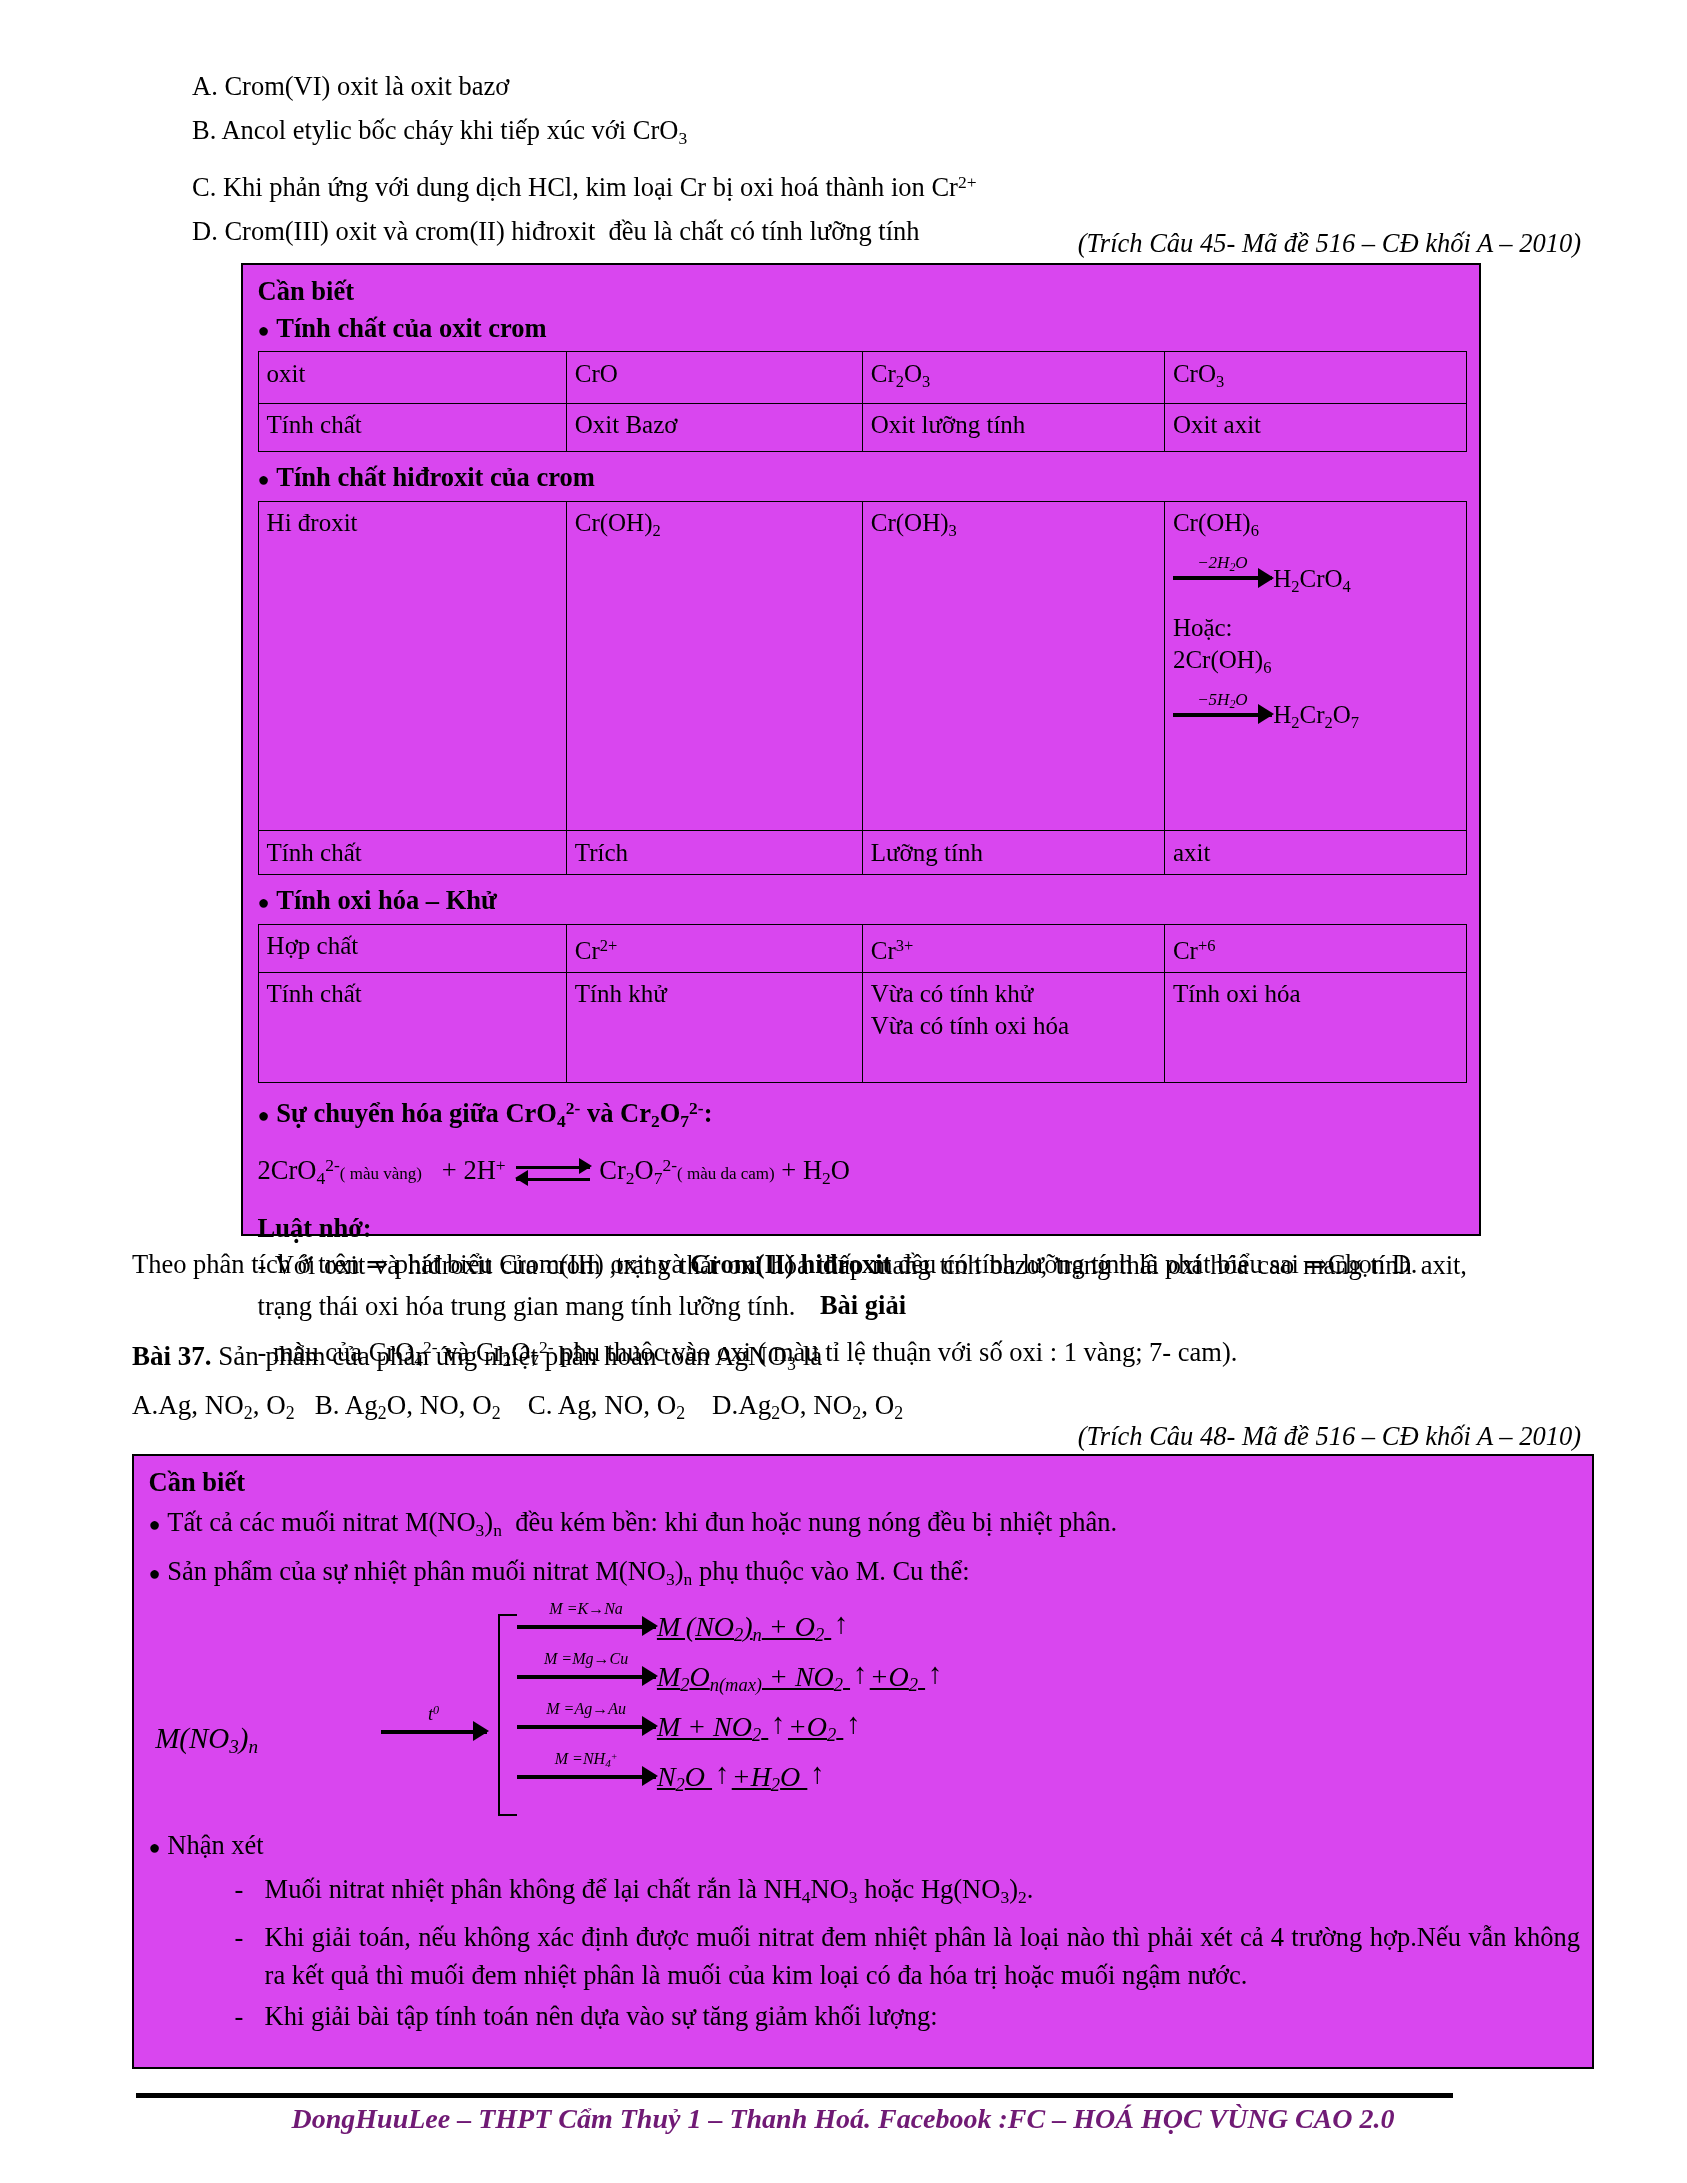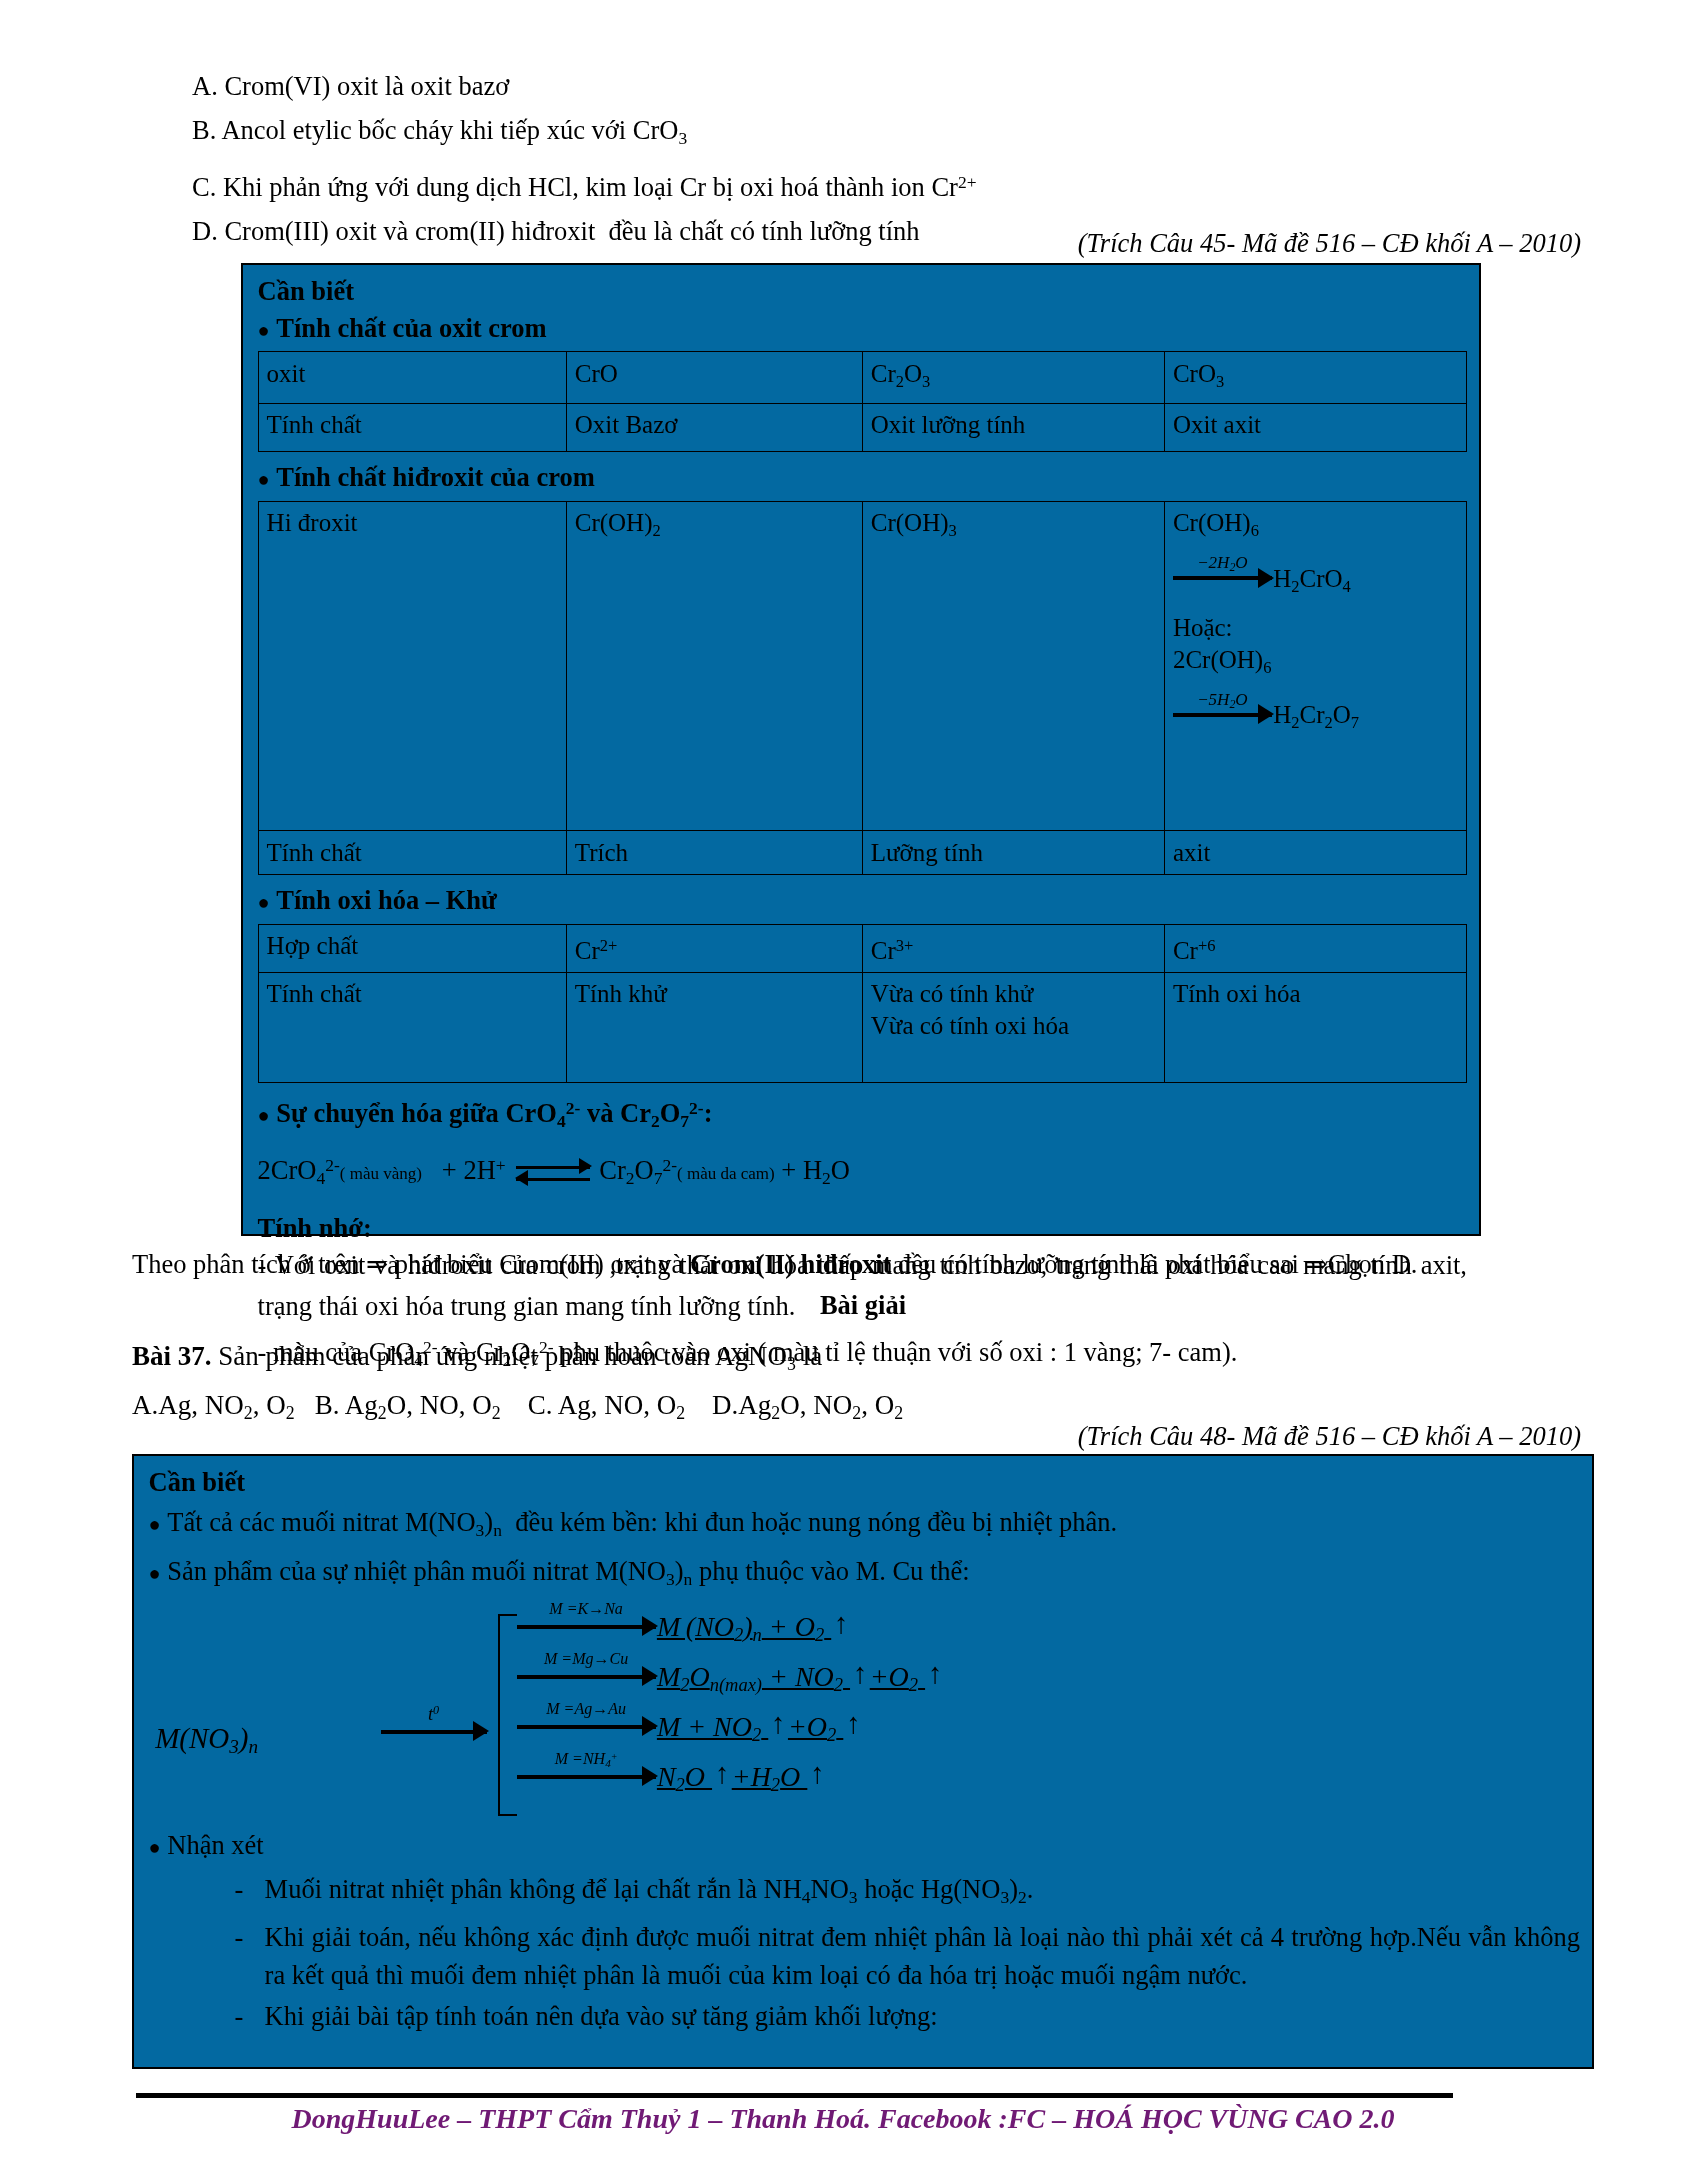--- a/index.html
+++ b/index.html
@@ -16,21 +16,21 @@
   .q-opts .opt{white-space:nowrap;}
   sub{font-size:0.66em;vertical-align:-0.28em;}
   sup{font-size:0.66em;vertical-align:0.46em;}
   .sup-sm{font-size:0.62em;vertical-align:0.44em;}
 
   .cite{font-style:italic;font-size:26.5px;text-align:right;}
   .cite1{position:absolute;left:595px;top:228px;width:986px;}
   .cite2{position:absolute;left:595px;top:1421px;width:986px;}
 
   
-  .box{position:absolute;border:2px solid #000;box-sizing:border-box;background:#0369a1;}
+  .box{position:absolute;border:2px solid #000;box-sizing:border-box;background:#d946ef;}
   .box1{left:241px;top:263px;width:1240px;height:973px;}
   .box2{left:132px;top:1454px;width:1462px;height:615px;}
 
   .box-title{font-weight:bold;font-size:26.5px;line-height:34px;}
   .bullet-head{font-weight:bold;font-size:26.5px;line-height:34px;display:flex;align-items:baseline;}
   .bullet-head .dot{font-size:20px;margin-right:6.6px;line-height:1;}
   .inner{padding:9.3px 12px 0 14.6px;}
 
   
   table.tbl{border-collapse:collapse;width:100%;font-size:25px;}
@@ -196,21 +196,21 @@
         <span>Sự chuyển hóa giữa CrO<sub>4</sub><sup>2-</sup> và Cr<sub>2</sub>O<sub>7</sub><sup>2-</sup>:</span>
       </div>
 
       <div class="p-body" style="margin-top:6.6px;white-space:nowrap;">
         2CrO<sub>4</sub><sup>2-</sup><span class="small-note">( màu vàng)</span>
         &nbsp; + 2H<sup>+</sup>
         <span class="eq"><span class="top"></span><span class="bot"></span></span>Cr<sub>2</sub>O<sub>7</sub><sup>2-</sup><span class="small-note">( màu da cam)</span>
         + H<sub>2</sub>O
       </div>
 
-      <div class="box-title" style="margin-top:12px;">Tính nhớ:</div>
+      <div class="box-title" style="margin-top:12px;">Luật nhớ:</div>
       <div class="p-body" style="text-align:justify;">- Với oxit và hiđroxit của crom ,trạng thái oxi hóa thấp mang tính bazơ, trạng thái oxi hóa cao mang tính axit, trạng thái oxi hóa trung gian mang tính lưỡng tính.</div>
       <div class="p-body">
         <span> - màu của CrO</span><sub>4</sub><sup>2-</sup><span> và Cr</span><sub>2</sub>O<sub>7</sub><sup>2-</sup><span> phụ thuộc vào oxi ( màu tỉ lệ thuận với số oxi : 1 vàng; 7- cam).</span>
       </div>
 
     </div>
   </div>
 
   <div class="baigiai">
     <div class="p-body" style="text-align:justify;">

